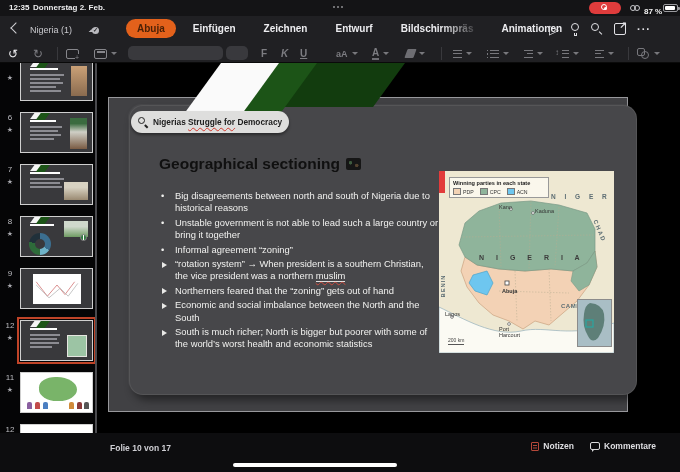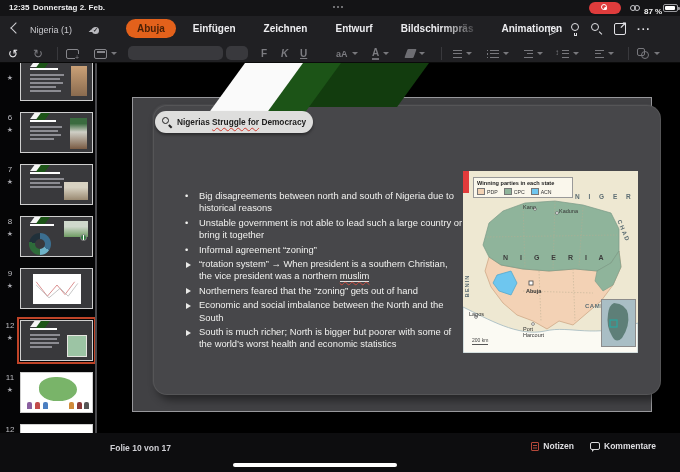--- a/index.html
+++ b/index.html
@@ -93,21 +93,21 @@
      background:conic-gradient(#3b6e8f 0 35%,#6fb3c9 35% 50%,#2e6b3a 50% 78%,#20303a 78% 100%);}
   .donut .hole{position:absolute;left:6px;top:6px;width:10px;height:10px;border-radius:50%;background:#39393c;}
   .flagdot{position:absolute;right:5px;top:17px;width:7px;height:7px;border-radius:50%;
      background:linear-gradient(90deg,#2f7d3f 33%,#fff 33% 66%,#2f7d3f 66%);border:0.5px solid #888;}
   .blob{position:absolute;left:18px;top:4px;width:38px;height:24px;background:#79b469;border-radius:45% 55% 50% 50%;}
   .figs{position:absolute;left:4px;bottom:3px;width:65px;height:8px;}
   .figs i{position:absolute;bottom:0;width:5px;height:7px;border-radius:2px 2px 0 0;}
 
   
   .canvas{position:absolute;left:98px;top:63px;width:582px;height:370px;background:#000;}
-  .slide{position:absolute;left:10px;top:34px;width:520px;height:315px;background:#414144;border:1px solid #97979b;margin-left:24px;}
+  .slide{position:absolute;left:10px;top:34px;width:520px;height:315px;background:#414144;border:1px solid #97979b;}
   .card{position:absolute;left:20px;top:7px;width:508px;height:290px;border-radius:14px;background:#47474a;
         box-shadow:4px 5px 9px rgba(0,0,0,.45),-1px -1px 1px rgba(255,255,255,.05);border:1px solid rgba(150,150,150,.18);}
   .stripe{position:absolute;transform:skewX(-36deg);transform-origin:top left;}
   .st-dark{left:196px;top:-35px;width:100px;height:44px;background:#123c0e;}
   .st-green{left:146px;top:-35px;width:62px;height:56px;background:#1c5417;border-bottom-right-radius:9px;}
   .st-white{left:112px;top:-35px;width:58px;height:50px;background:#fafafa;}
   .pill{position:absolute;left:22px;top:13px;width:158px;height:22px;border-radius:11px;background:#dededd;
         box-shadow:0 2px 3px rgba(0,0,0,.4);display:flex;align-items:center;padding-left:7px;gap:5px;}
   .pill-mag{position:relative;width:10px;height:10px;flex:none;}
   .pill-mag i{position:absolute;left:0;top:0;width:7px;height:7px;border:1.4px solid #222;border-radius:50%;}
@@ -407,20 +407,24 @@
       <div class="stripe st-white"></div>
 
       <div class="pill">
         <span class="pill-mag">
             <i></i>
             <b></b>
           </span>
         <span class="pill-text"><span>Nigerias </span><span class="sq">Struggle for</span><span> Democracy</span></span>
       </div>
 
+      <div class="s-title">
+        <span>Geographical sectioning</span>
+        <span class="map-glyph"></span>
+      </div>
 
       <div class="bullets" id="bullets">
           <div class="b-row">
             <span class="b-m">•</span>
             <span class="b-t">Big disagreements between north and south of Nigeria due to historical reasons</span>
           </div>
           <div class="b-row">
             <span class="b-m">•</span>
             <span class="b-t">Unstable government is not able to lead such a large country or bring it together</span>
           </div>

